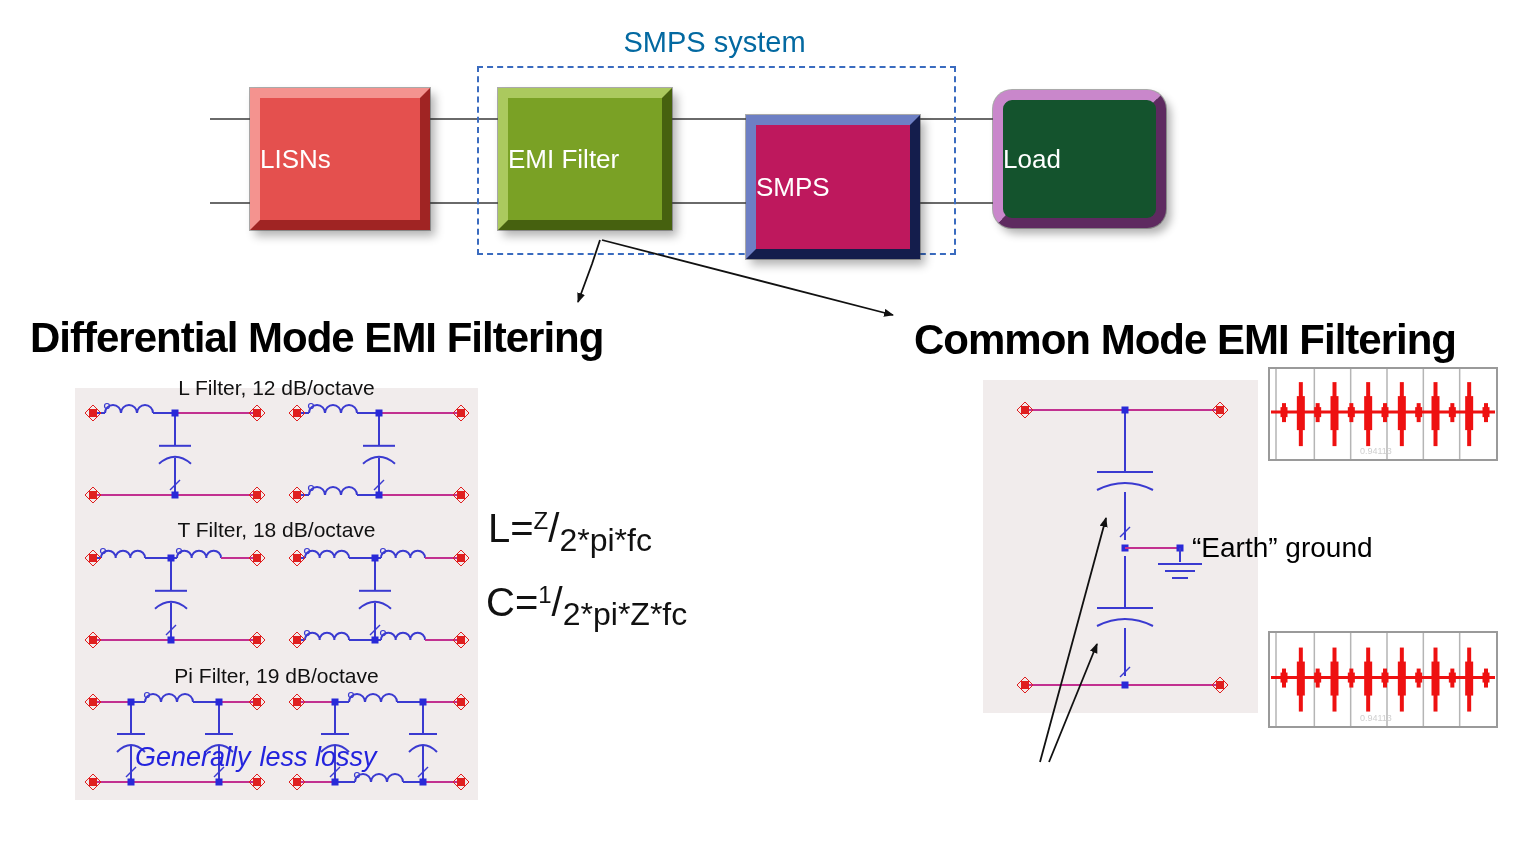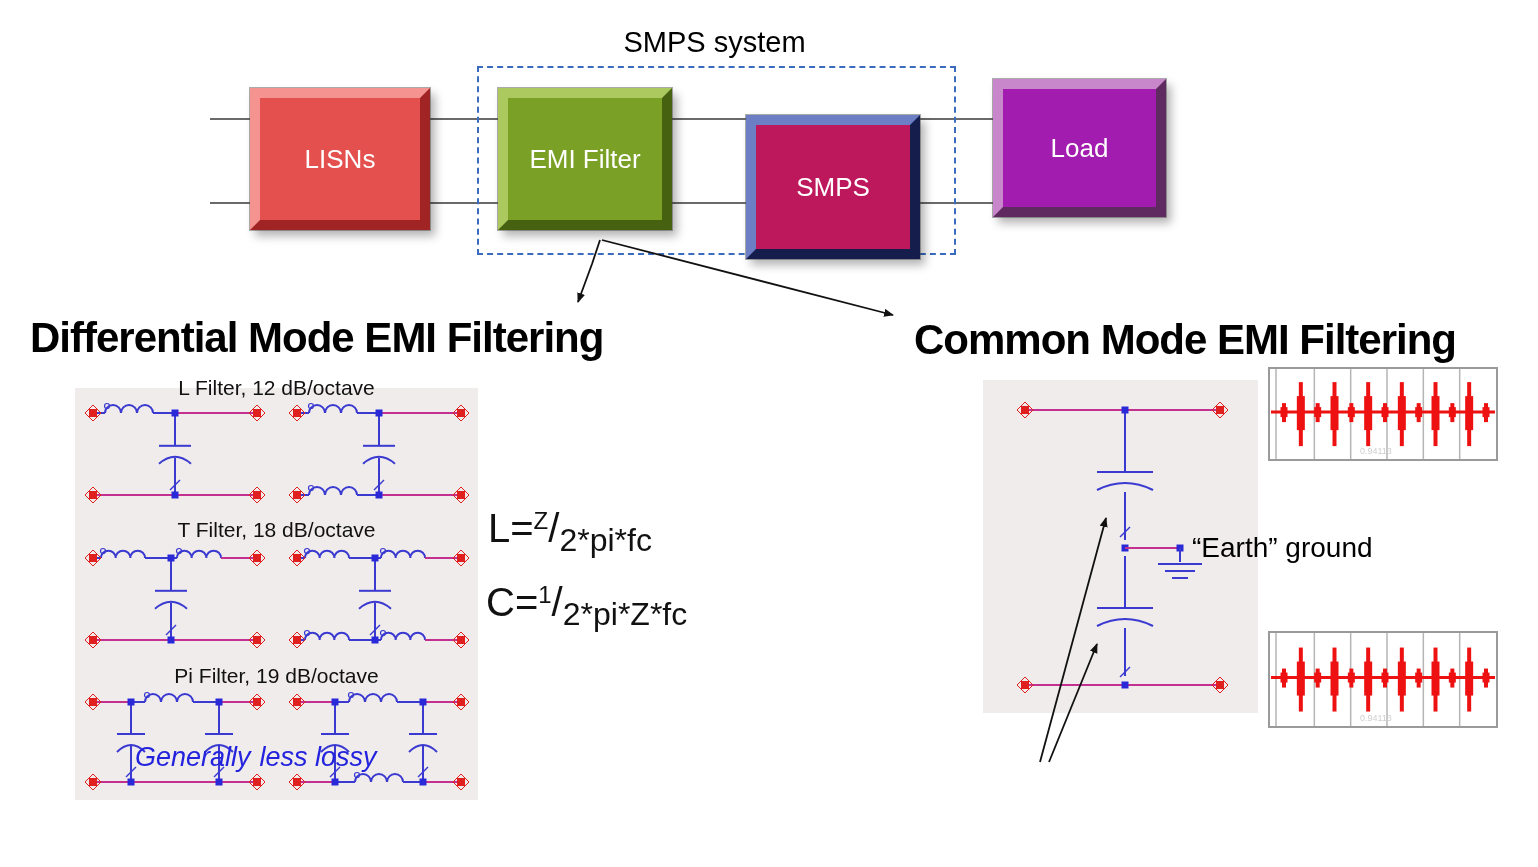--- a/index.html
+++ b/index.html
@@ -5,28 +5,28 @@
   html,body{margin:0;padding:0;background:#ffffff;}
   .stage{position:relative;width:1538px;height:867px;background:#ffffff;overflow:hidden;
          font-family:"Liberation Sans", sans-serif;color:#000;}
   svg{display:block;}
 
   
   #bg-wires{position:absolute;left:0;top:0;z-index:0;}
   .dashed-box{position:absolute;left:477px;top:66px;width:475px;height:185px;
               border:2px dashed #3a6bbf;z-index:1;}
   .sys-label{position:absolute;left:477px;top:26px;width:475px;text-align:center;
-             font-size:29px;color:#000000;z-index:2;}
-  .block{position:absolute;display:flex;align-items:center;justify-content:center;
+             font-size:29px;color:#0369a1;z-index:2;}
+  .block{position:absolute;display:flex;align-items:center;justify-content:flex-start;
          color:#fff;font-size:26px;z-index:2;border-style:solid;border-width:10px;
          box-shadow:0 0 0 1px rgba(70,70,70,.45), 5px 6px 9px rgba(0,0,0,.30);}
   .block.lisns {background:#e4504e;border-color:#f4938f #a02423 #a02423 #f4938f;left:250px;top:88px;width:160px;height:122px;}
   .block.emi   {background:#7aa125;border-color:#abc95e #46610f #46610f #abc95e;left:498px;top:88px;width:154px;height:122px;}
   .block.smps  {background:#be185d;border-color:#6d7fc4 #141d4c #141d4c #6d7fc4;left:746px;top:87px;width:154px;height:124px;margin-top:28px;}
-  .block.load  {background:#a21caf;border-color:#c987cb #5e2a60 #5e2a60 #c987cb;left:993px;top:79px;width:153px;height:118px;}
+  .block.load  {background:#14532d;border-color:#c987cb #5e2a60 #5e2a60 #c987cb;left:993px;top:90px;width:153px;height:118px;border-radius:19px;}
 
   
   .h-title{position:absolute;font-size:42px;font-weight:bold;letter-spacing:-1px;white-space:nowrap;z-index:2;}
   #dm-title{left:30px;top:314px;}
   #cm-title{left:914px;top:316px;}
 
   
   .panel{position:absolute;background:#f1ecec;z-index:1;}
   #dm-panel{left:75px;top:388px;width:403px;height:412px;}
   #cm-panel{left:983px;top:380px;width:275px;height:333px;}

